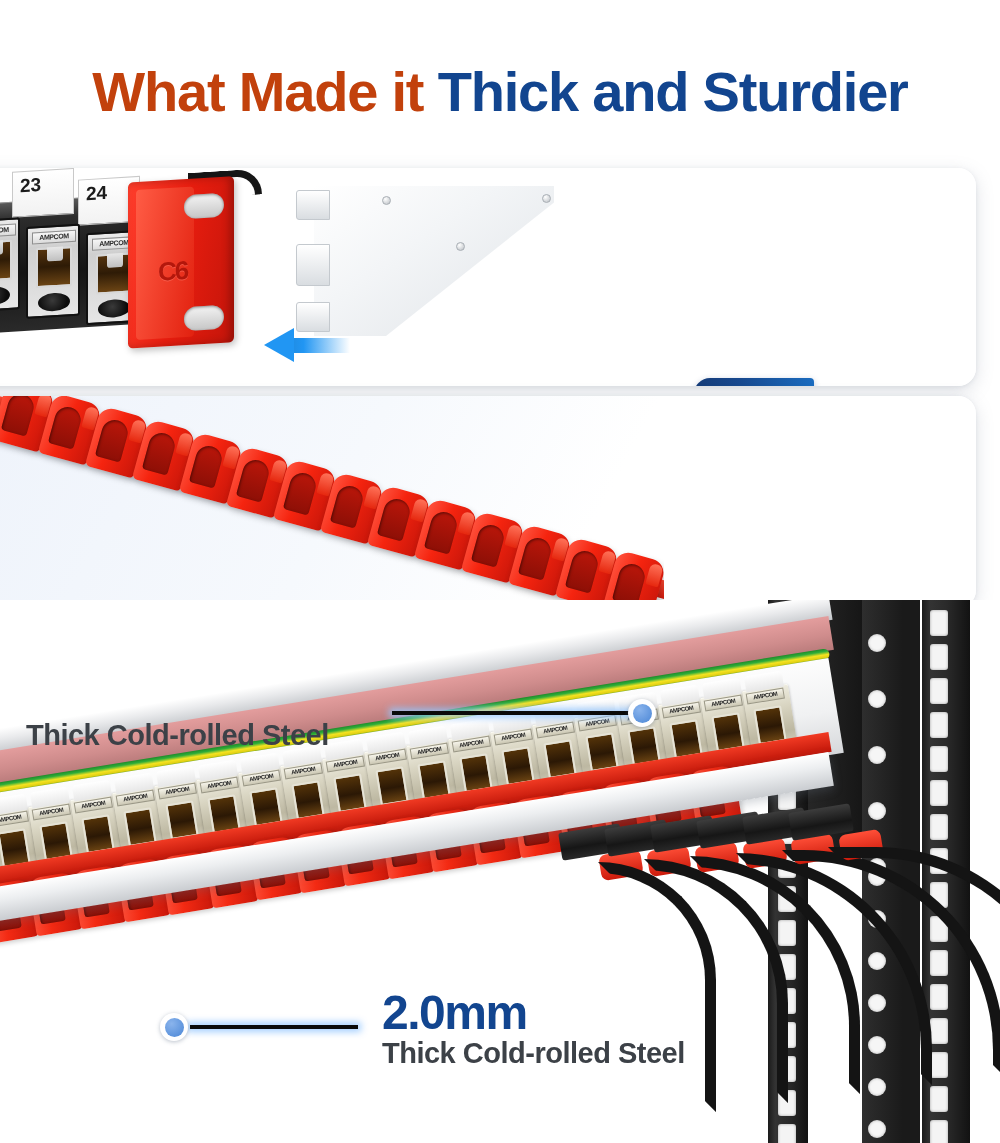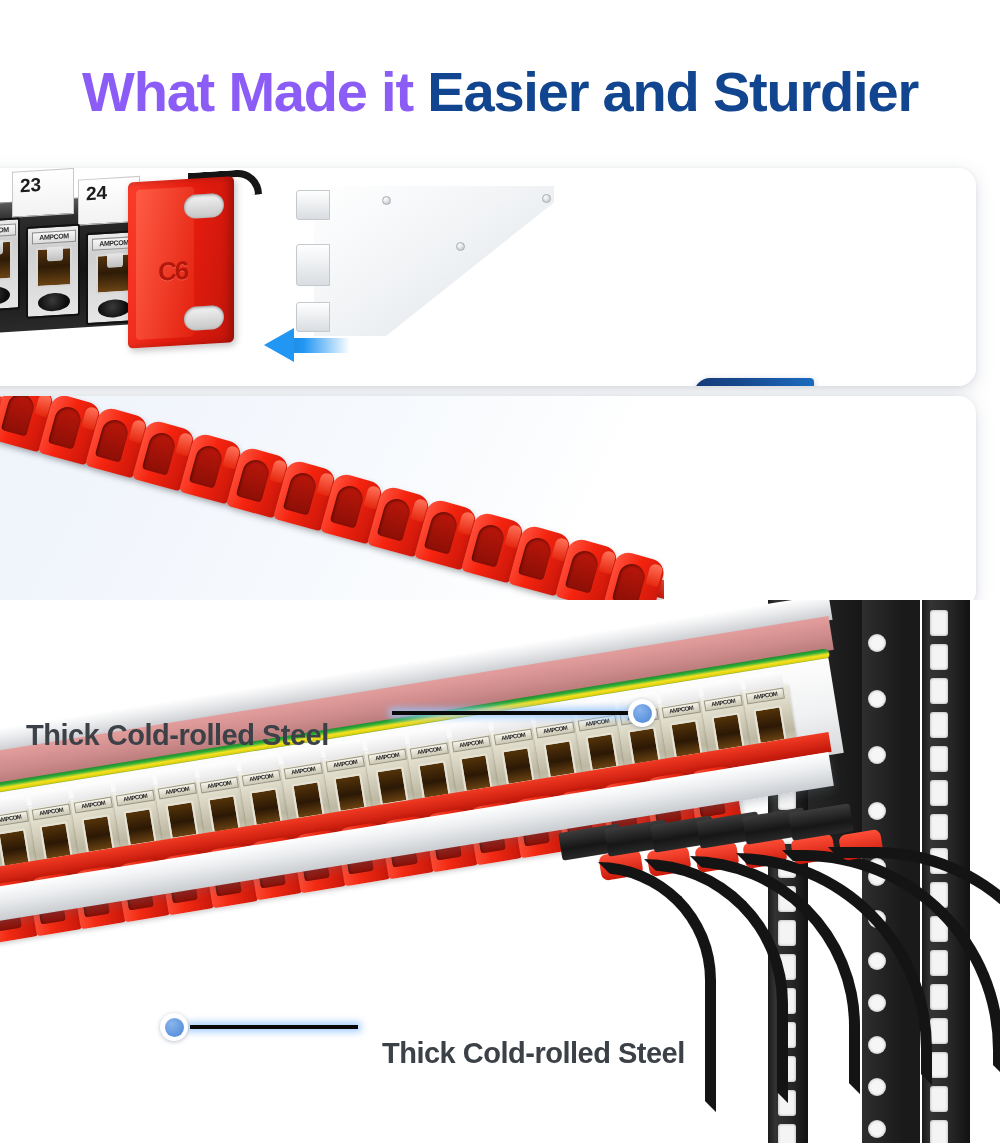--- a/index.html
+++ b/index.html
@@ -12,21 +12,21 @@
   }
   .stage { position:absolute; inset:0; width:1000px; height:1143px; }
 
   
   .title {
     position:absolute; left:0; top:58px; width:1000px;
     text-align:center;
     font-size:56px; font-weight:bold; letter-spacing:-1.2px;
     line-height:68px; white-space:nowrap;
   }
-  .title .t-dark { color:#8b5cf6; }
+  .title .t-dark { color:#c2410c; }
   .title .t-blue { color:#12458f; }
 
   
   .card {
     position:absolute;
     background:#ffffff;
     border-radius:18px;
     box-shadow:0 5px 18px rgba(110,120,140,.22), 0 1px 4px rgba(110,120,140,.13);
     overflow:hidden;
   }
@@ -339,21 +339,21 @@
     display:block; width:19px; height:19px; border-radius:50%;
     background:radial-gradient(circle at 35% 30%,#8ab4ec,#4a86d6);
   }
 </style>
 </head>
 <body>
 
 <div class="stage">
 
   <h1 class="title">
-    <span class="t-dark">What Made it </span><span class="t-blue">Easier and Sturdier</span>
+    <span class="t-dark">What Made it </span><span class="t-blue">Thick and Sturdier</span>
   </h1>
 
   <div class="card" id="card1">
     <div class="card-bg"></div>
 
     <div class="pp-body">
       <div class="pp-cable"></div>
       <div class="pp-face"></div>
 
       <div class="pp-label" id="lab23">23</div>
@@ -732,20 +732,21 @@
         <div class="cable-clip" style="left: 840px; top: 232px; transform: rotate(-9.2deg);"></div>
         <div class="cable" style="left: 828px; top: 247px; width: 248px; height: 220px;"></div>
       </div>
 
     <div class="callout-sub" style="left:26px; top:118px;">Thick Cold-rolled Steel</div>
     <div class="lead-line" style="left:392px; top:111px; width:250px;"></div>
     <div class="lead-dot" style="left:628px; top:99px;">
         <i></i>
       </div>
 
+    <div class="callout-num" style="left:382px; top:388px;">2.0mm</div>
     <div class="callout-sub" style="left:382px; top:436px;">Thick Cold-rolled Steel</div>
     <div class="lead-line" style="left:190px; top:425px; width:168px;"></div>
     <div class="lead-dot" style="left:160px; top:413px;">
         <i></i>
       </div>
   </div>
 
 </div>
 
 </body></html>

